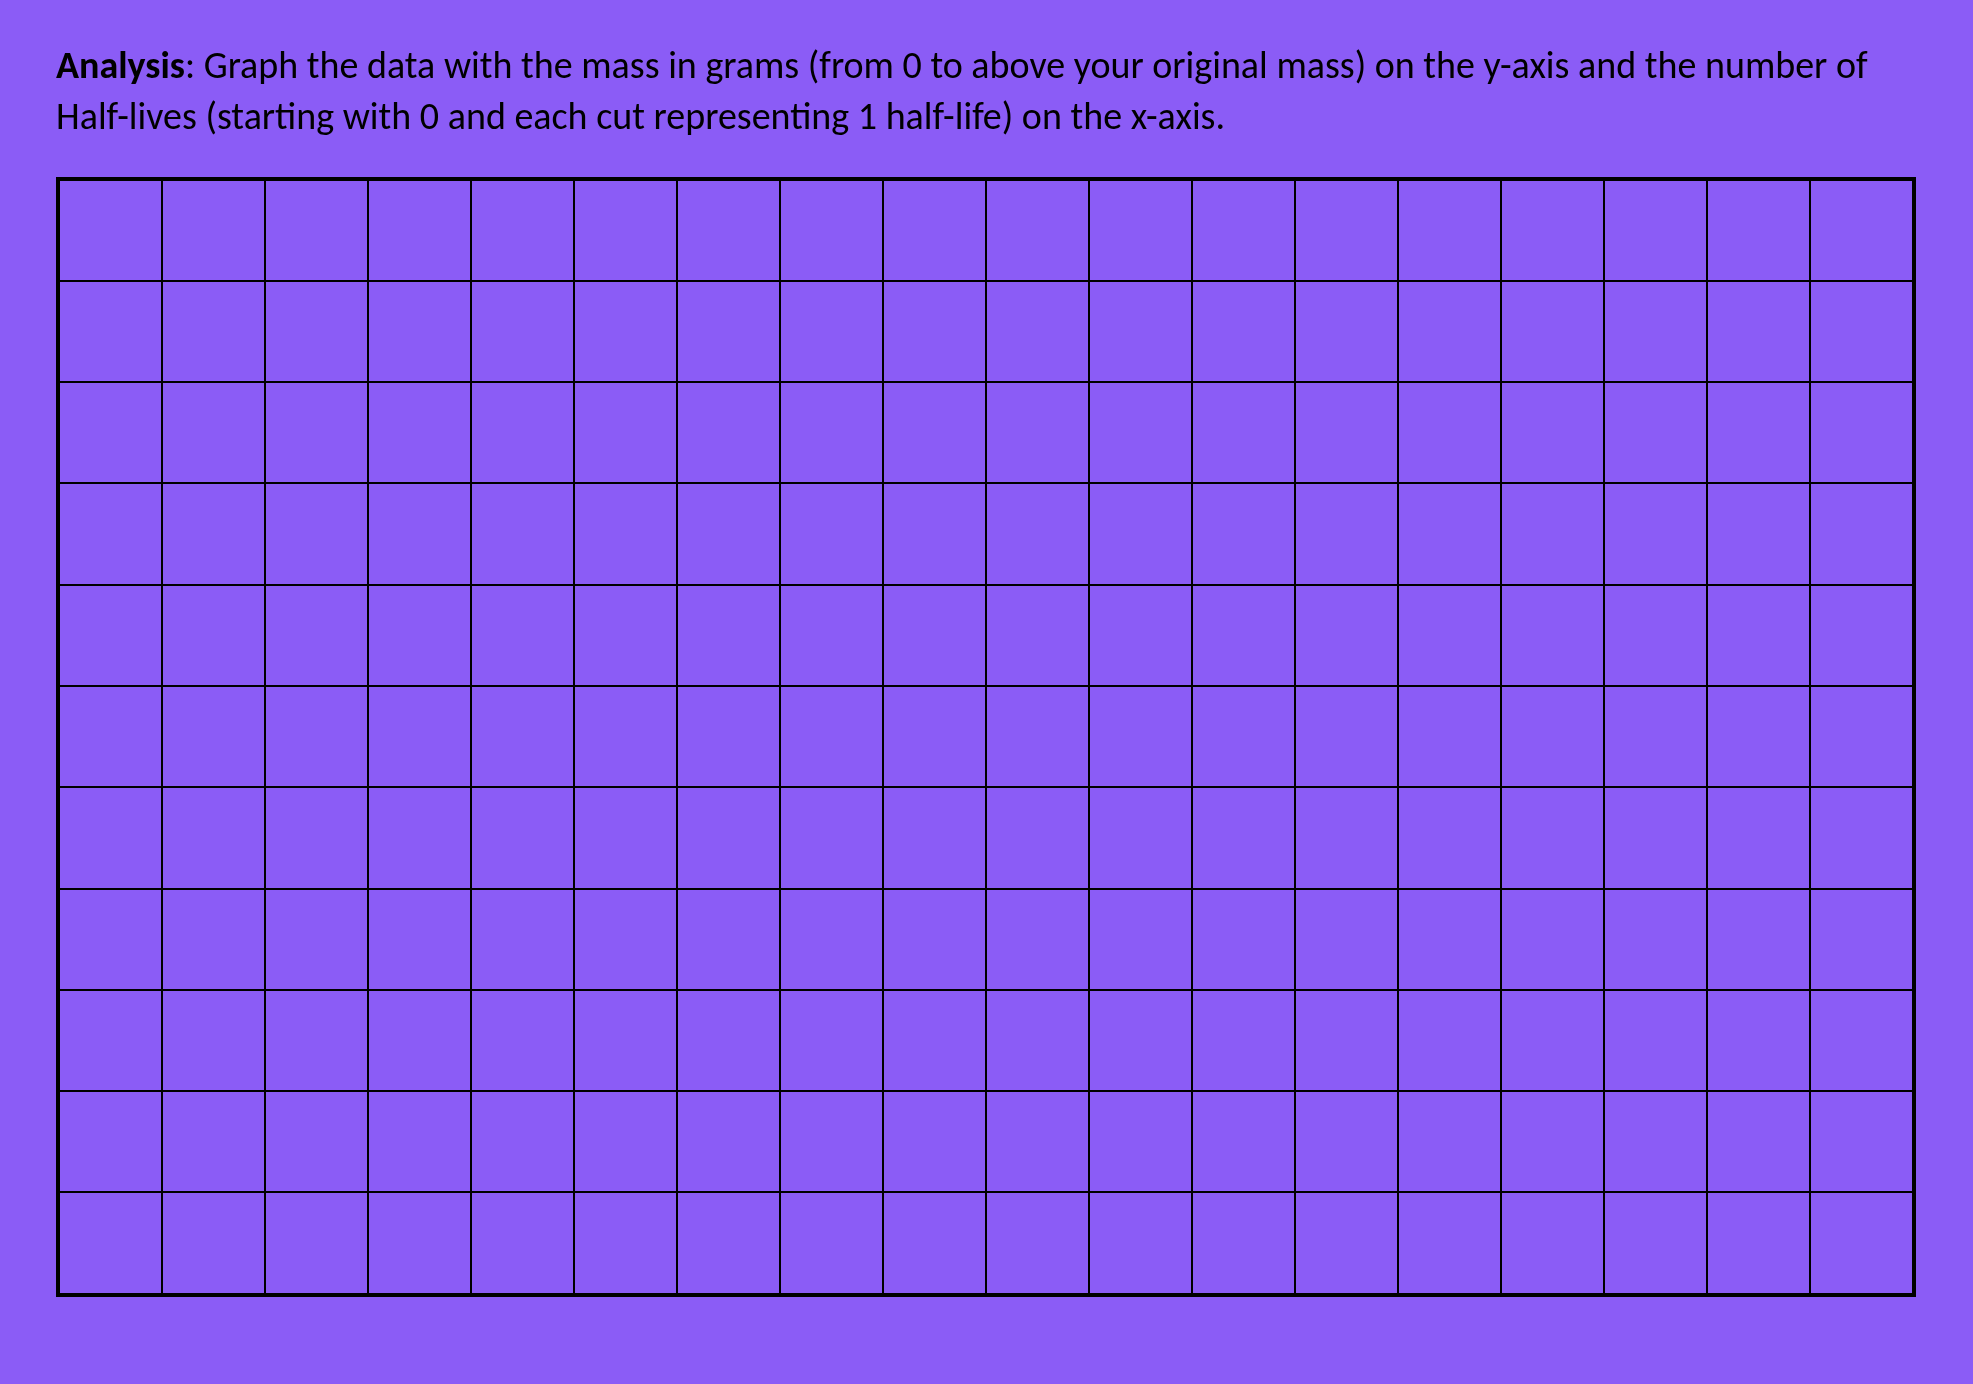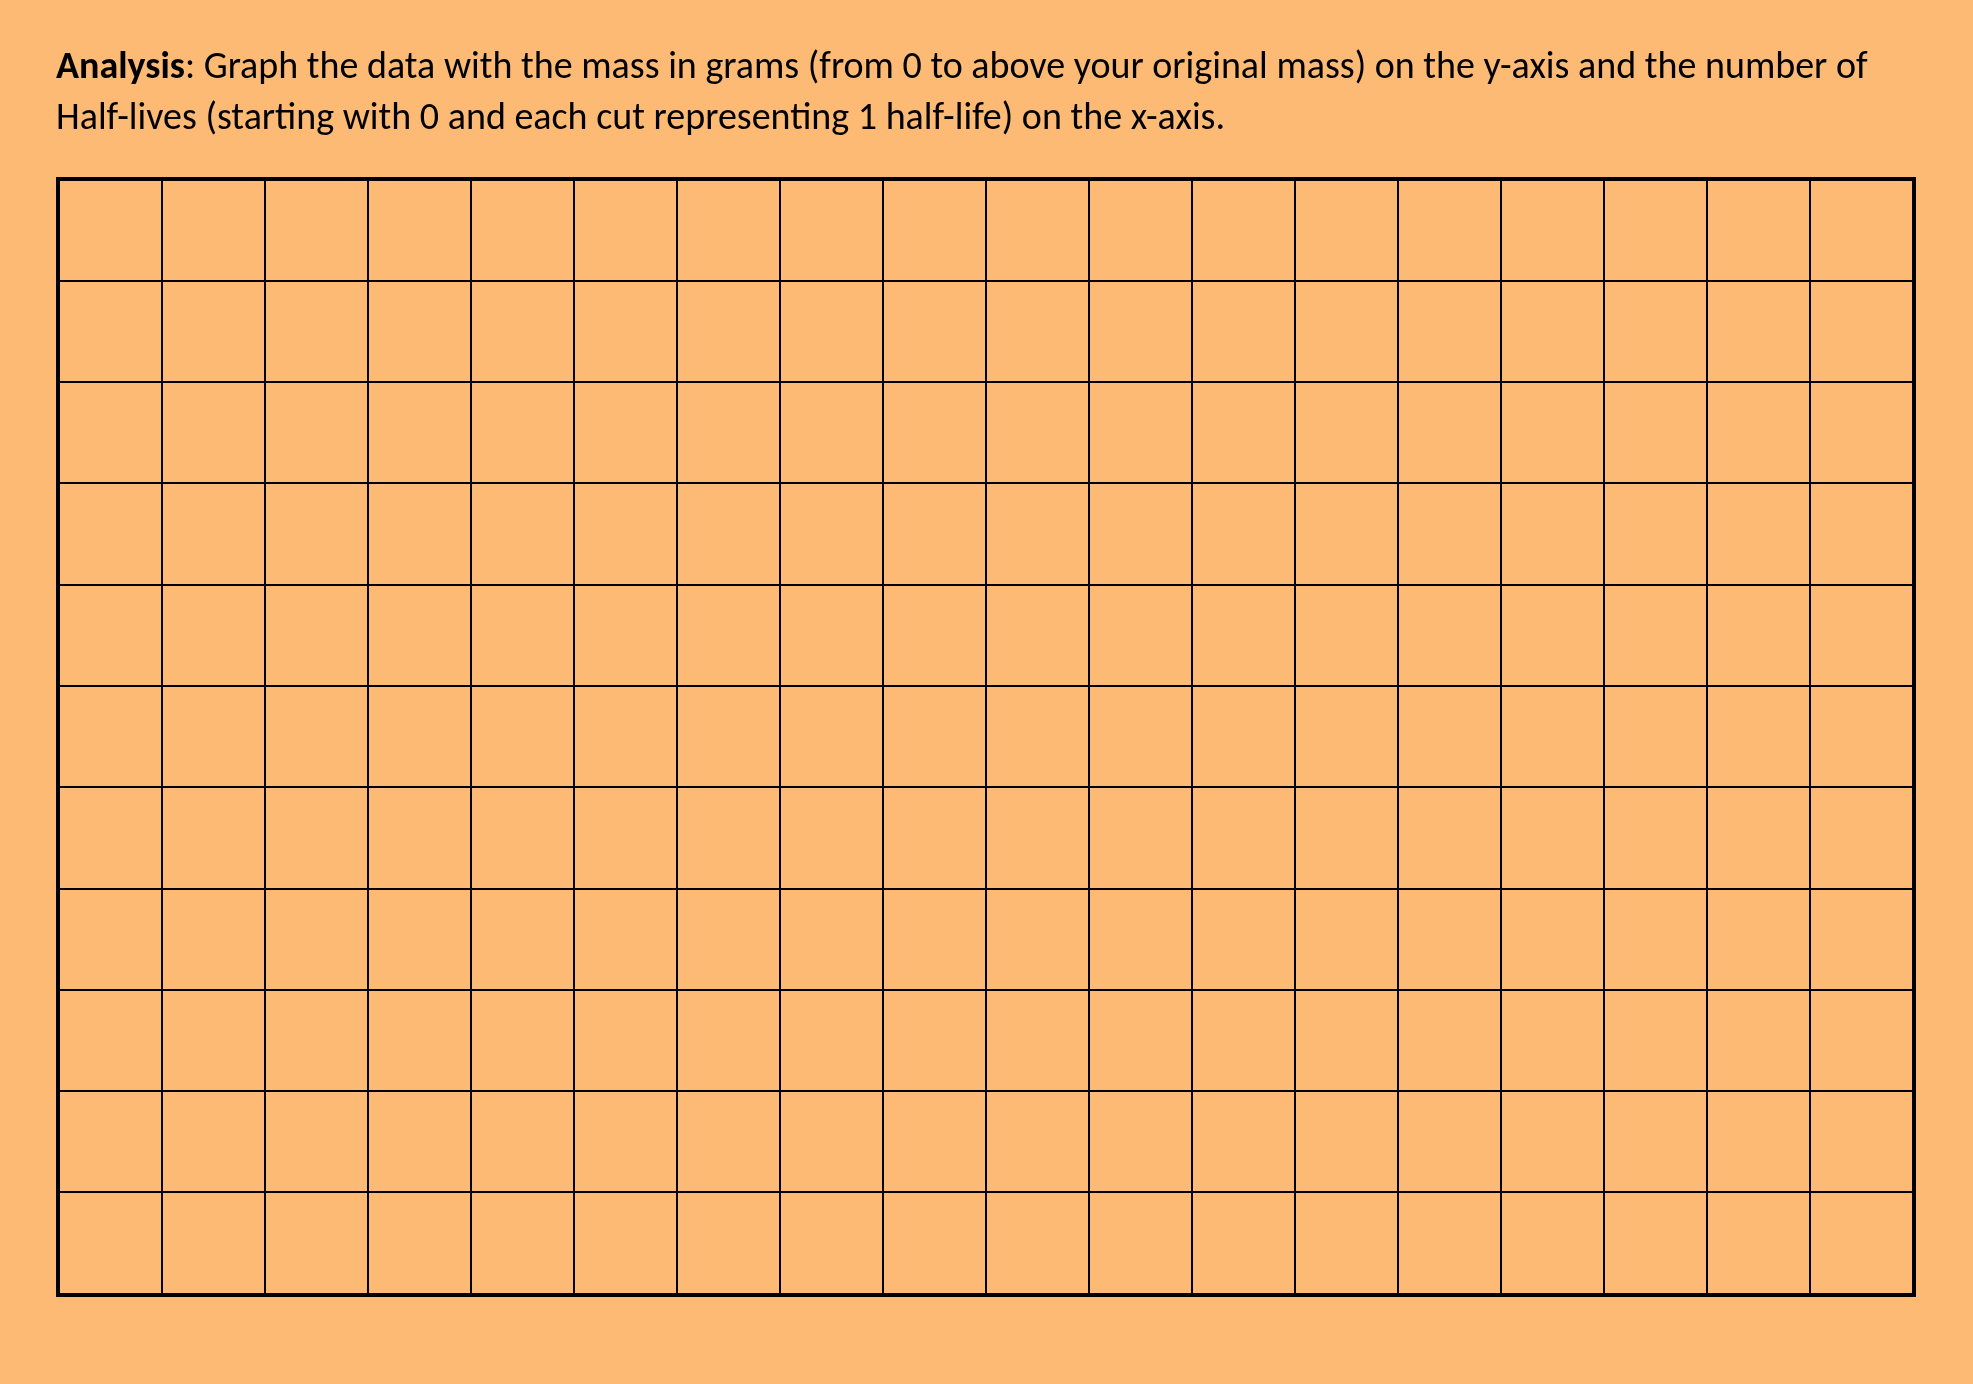--- a/index.html
+++ b/index.html
@@ -4,21 +4,21 @@
 <style>
   html, body {
     margin: 0;
     padding: 0;
     background: #ffffff;
     font-family: Calibri, "Segoe UI", Arial, sans-serif;
   }
   .page {
     width: 1973px;
     height: 1384px;
-    background: #fdba74;
+    background: #8b5cf6;
     box-sizing: border-box;
     padding: 40px 60px 40px 56px;
     color: #000000;
   }
   .instr {
     font-size: 38px;
     line-height: 1.35;
     margin-bottom: 34px;
   }
   .instr .label {

